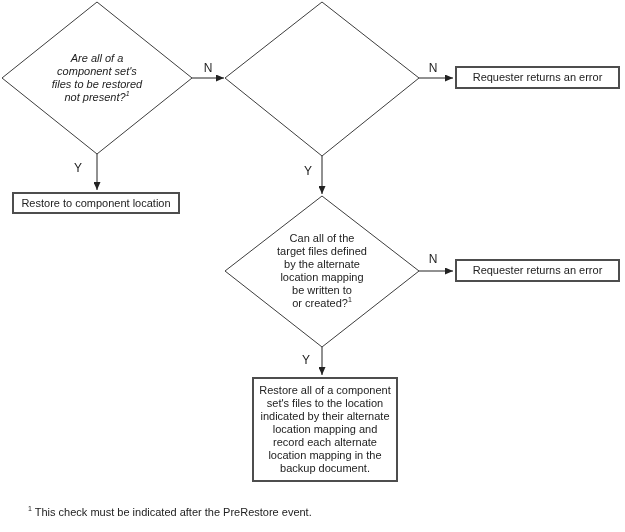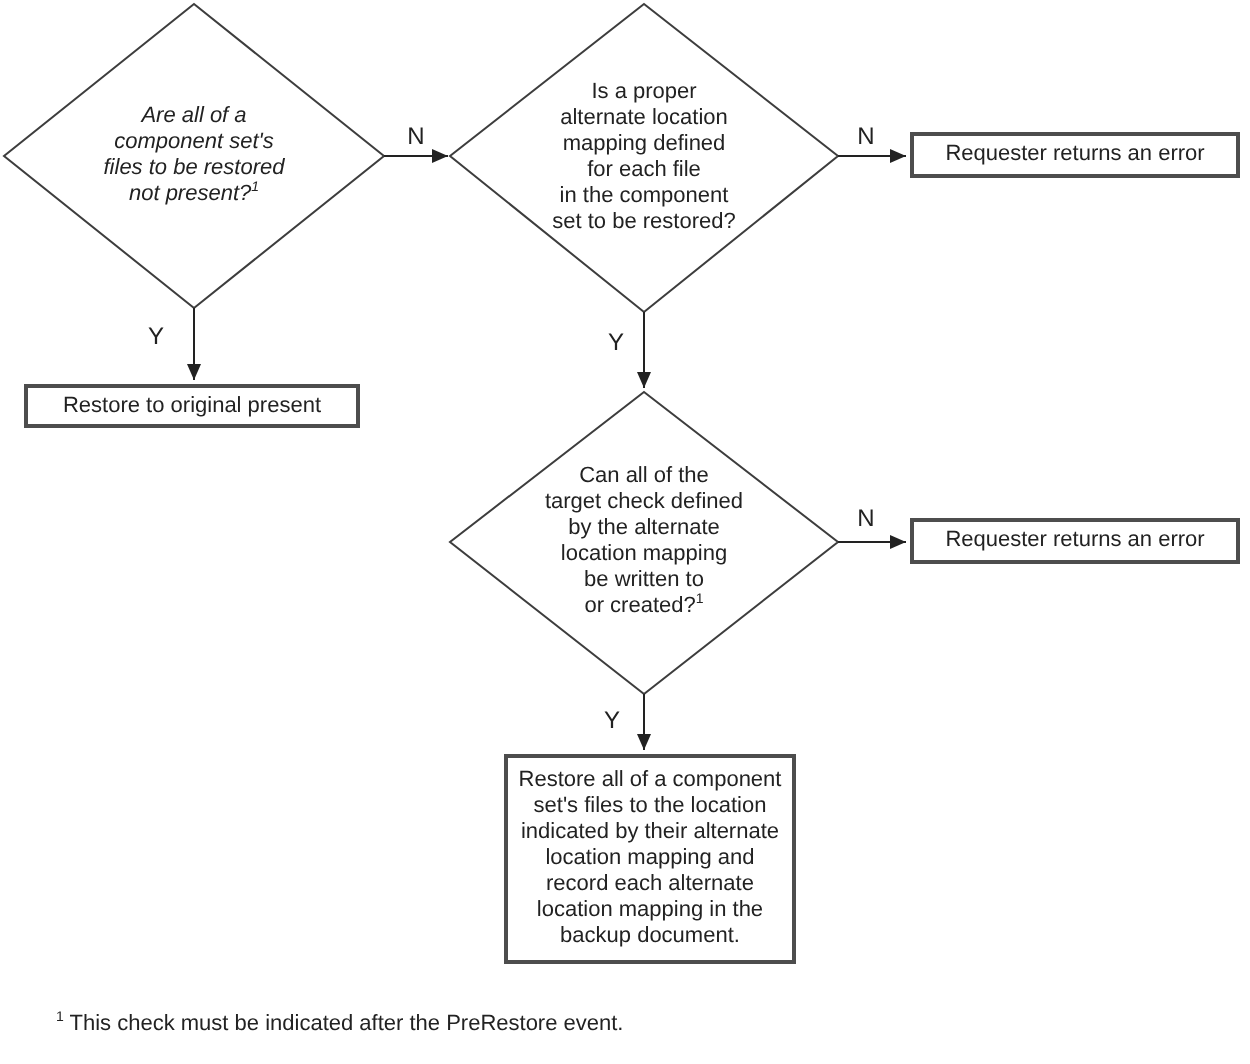--- a/index.html
+++ b/index.html
@@ -81,40 +81,32 @@
     <line x1="322" y1="347" x2="322" y2="375" stroke="#222222" stroke-width="1" marker-end="url(#arrow)"></line>
   </svg>
 
   <div class="node-text" style="left:17px; top:52px; width:160px;font-style:italic;">
     <span class="pre">Are all of a
 component set's
 files to be restored
 not present?</span><sup class="fn">1</sup>
   </div>
 
-  <div class="node-text" style="left:242px; top:40px; width:160px;">
-    <span class="pre">Is a proper
-alternate location
-mapping defined
-for each file
-in the component
-set to be restored?</span>
-  </div>
 
   <div class="node-text" style="left:242px; top:232px; width:160px;">
     <span class="pre">Can all of the
-target check defined
+target files defined
 by the alternate
 location mapping
 be written to
 or created?</span><sup class="fn">1</sup>
   </div>
 
   <div class="process-box" style="left:12px; top:192px; width:168px; height:22px;">
-    <span>Restore to original present</span>
+    <span>Restore to component location</span>
   </div>
 
   <div class="process-box" style="left:455px; top:66px; width:165px; height:23px;">
     <span>Requester returns an error</span>
   </div>
 
   <div class="process-box" style="left:455px; top:259px; width:165px; height:23px;">
     <span>Requester returns an error</span>
   </div>
 

